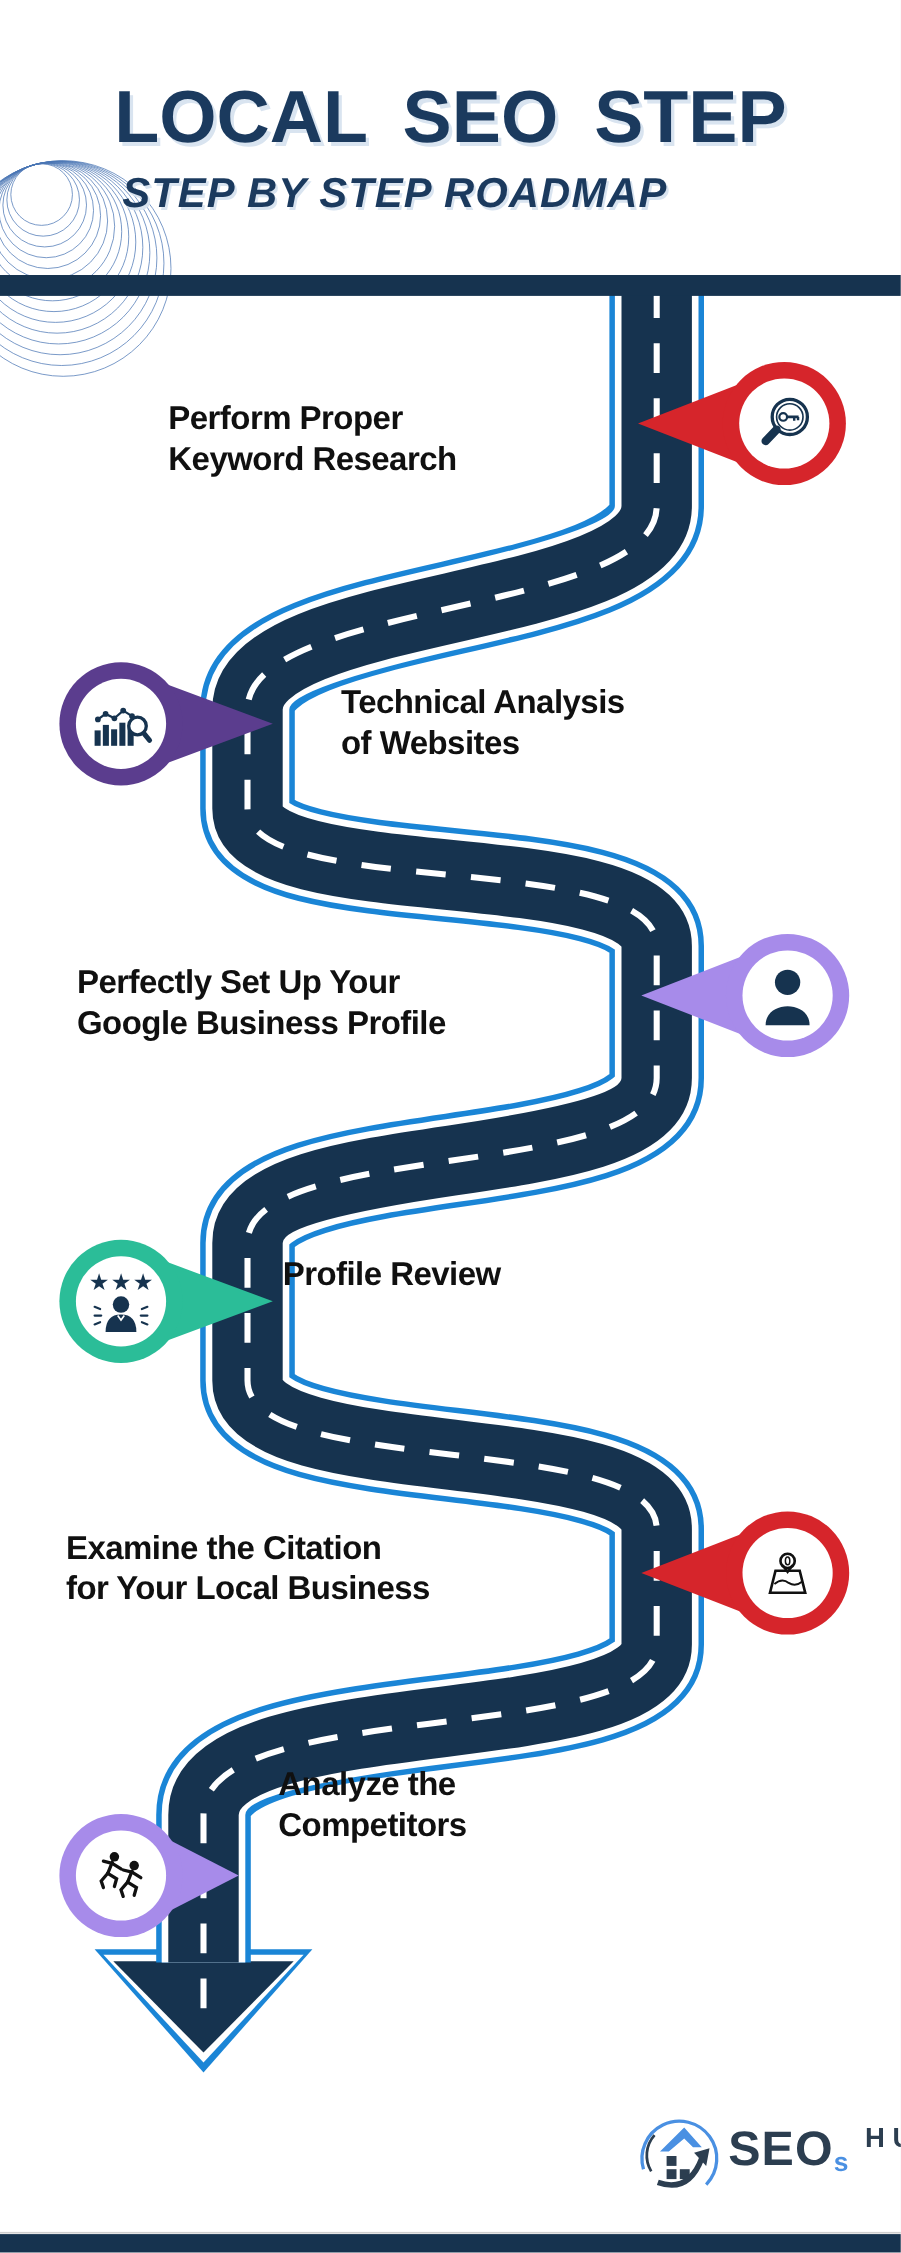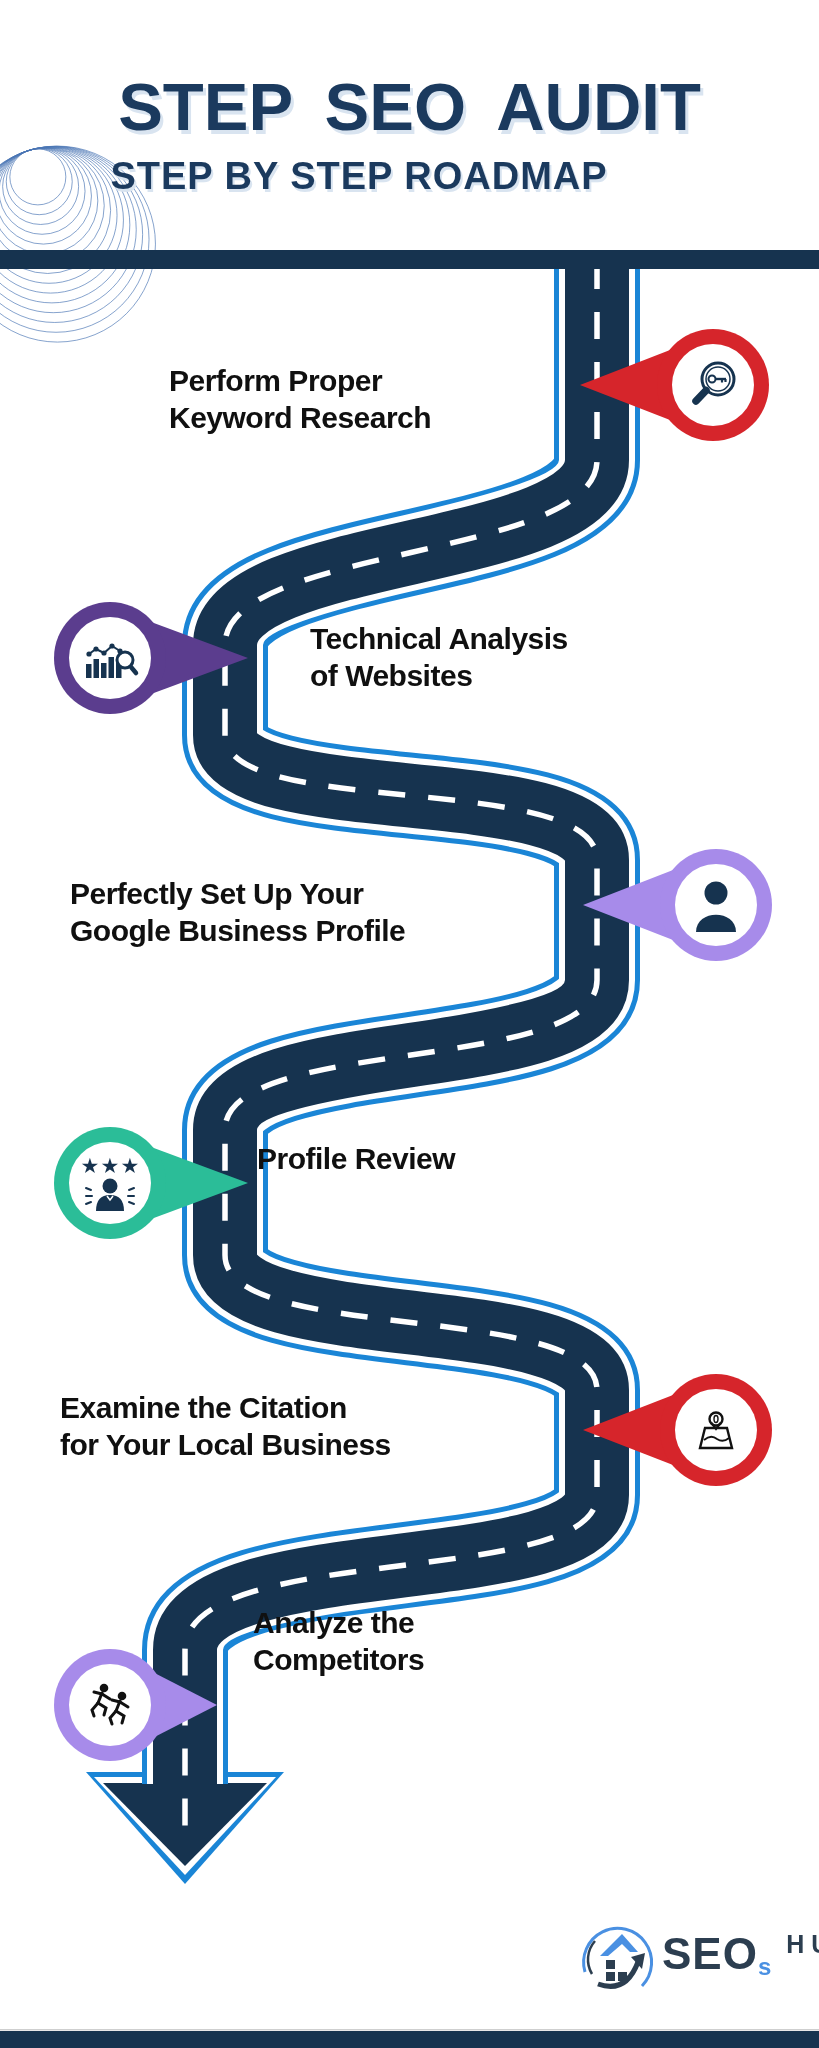--- a/index.html
+++ b/index.html
@@ -10,21 +10,21 @@
   }
   .scene{position:absolute;left:0;top:0;}
   .title{
     position:absolute;left:0;top:72px;width:819px;text-align:center;
     font-size:67px;line-height:1.05;font-weight:700;letter-spacing:0px;word-spacing:14px;
     color:var(--title-navy);
     text-shadow:3px 4px 0 #d9e4f0;
   }
   .subtitle{
     position:absolute;left:0;top:155px;width:718px;text-align:center;
-    font-size:38px;font-weight:700;letter-spacing:1px;
+    font-size:38px;font-weight:700;font-style:italic;letter-spacing:1px;
     color:var(--title-navy);
     text-shadow:2px 3px 0 #d9e4f0;
   }
   .step-label{
     position:absolute;color:var(--text-black);
     font-size:30px;line-height:37px;font-weight:700;letter-spacing:-0.5px;
     white-space:nowrap;
   }
   .logo{
     position:absolute;left:578px;top:1920px;display:flex;align-items:center;gap:4px;
@@ -176,24 +176,24 @@
           <path d="M -3,2 L 5,7 L 3,14"></path>
             <path d="M -3,2 L -9,9 L -7,15"></path>
         </g>
       </g>
     </g>
 
     <rect x="0" y="2029" width="819" height="1.5" fill="#cfcfcf"></rect>
     <rect x="0" y="2031" width="819" height="17" style="fill:var(--navy)"></rect>
   </svg>
 
-  <div class="title">STEP SEO AUDIT</div>
+  <div class="title">LOCAL SEO STEP</div>
   <div class="subtitle">STEP BY STEP ROADMAP</div>
 
-  <div class="step-label" style="left:169px;top:362px">
+  <div class="step-label" style="left:153px;top:362px">
     <div>Perform Proper</div>
     <div>Keyword Research</div>
   </div>
   <div class="step-label" style="left:70px;top:875px">
     <div>Perfectly Set Up Your</div>
     <div>Google Business Profile</div>
   </div>
   <div class="step-label" style="left:310px;top:620px">
     <div>Technical Analysis</div>
     <div>of Websites</div>

